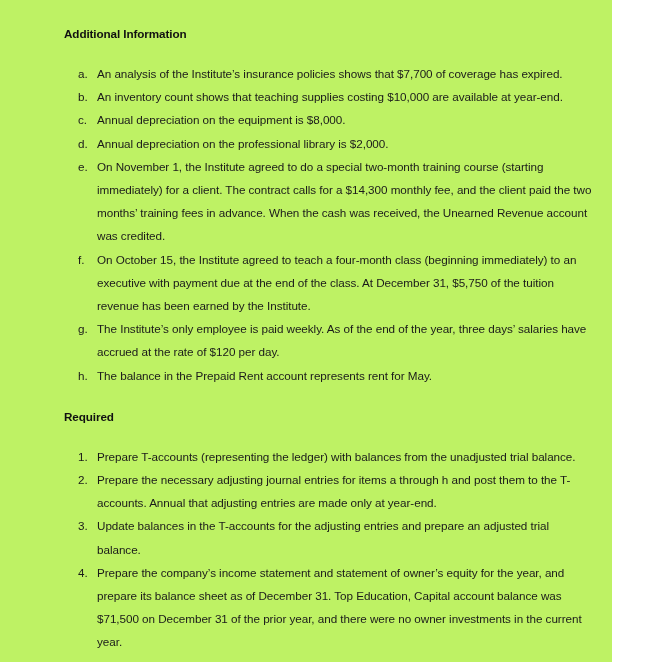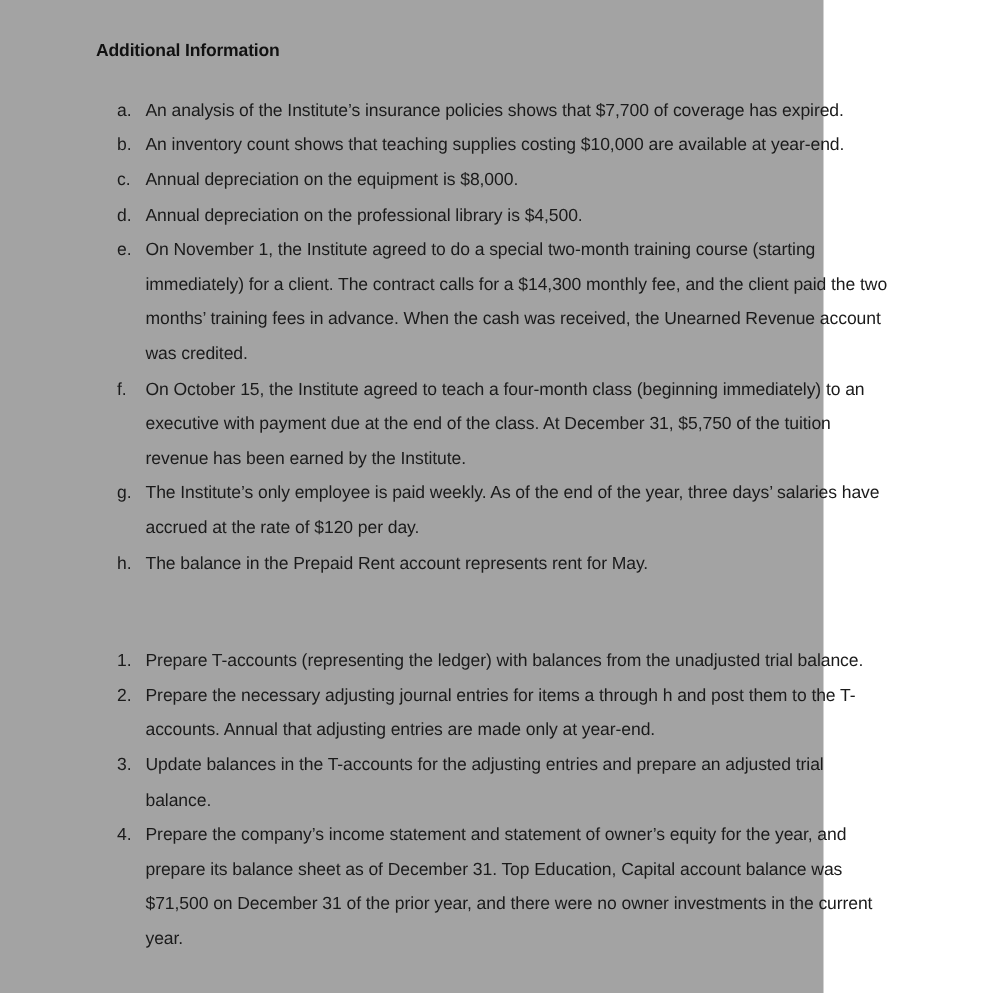--- a/index.html
+++ b/index.html
@@ -10,23 +10,23 @@
   }
   body {
     width: 654px;
     height: 662px;
     font-family: "Liberation Sans", sans-serif;
     color: #1a1a1a;
     overflow: hidden;
   }
   .page {
     position: relative;
-    width: 549px;
+    width: 612px;
     height: 662px;
-    background: #a3a3a3;
+    background: #bef264;
     padding: 0;
   }
   .content {
     position: absolute;
     left: 64px;
     top: 26px;
     width: 530px;
   }
   .section-heading {
     font-size: 11.7px;
@@ -86,21 +86,21 @@
       <li class="list-item">
         <span class="marker">b.</span>
         <span class="item-text">An inventory count shows that teaching supplies costing $10,000 are available at year-end.</span>
       </li>
       <li class="list-item">
         <span class="marker">c.</span>
         <span class="item-text">Annual depreciation on the equipment is $8,000.</span>
       </li>
       <li class="list-item">
         <span class="marker">d.</span>
-        <span class="item-text">Annual depreciation on the professional library is $4,500.</span>
+        <span class="item-text">Annual depreciation on the professional library is $2,000.</span>
       </li>
       <li class="list-item">
         <span class="marker">e.</span>
         <span class="item-text">On November 1, the Institute agreed to do a special two-month training course (starting immediately) for a client. The contract calls for a $14,300 monthly fee, and the client paid the two months’ training fees in advance. When the cash was received, the Unearned Revenue account was credited.</span>
       </li>
       <li class="list-item">
         <span class="marker">f.</span>
         <span class="item-text">On October 15, the Institute agreed to teach a four-month class (beginning immediately) to an executive with payment due at the end of the class. At December 31, $5,750 of the tuition revenue has been earned by the Institute.</span>
       </li>
       <li class="list-item">
@@ -108,20 +108,21 @@
         <span class="item-text">The Institute’s only employee is paid weekly. As of the end of the year, three days’ salaries have accrued at the rate of $120 per day.</span>
       </li>
       <li class="list-item">
         <span class="marker">h.</span>
         <span class="item-text">The balance in the Prepaid Rent account represents rent for May.</span>
       </li>
     </ul>
 
     <div class="gap-before-required"></div>
 
+    <h2 class="section-heading">Required</h2>
 
     <div class="gap-after-required"></div>
 
     <ul class="list">
       <li class="list-item">
         <span class="marker">1.</span>
         <span class="item-text">Prepare T-accounts (representing the ledger) with balances from the unadjusted trial balance.</span>
       </li>
       <li class="list-item">
         <span class="marker">2.</span>

